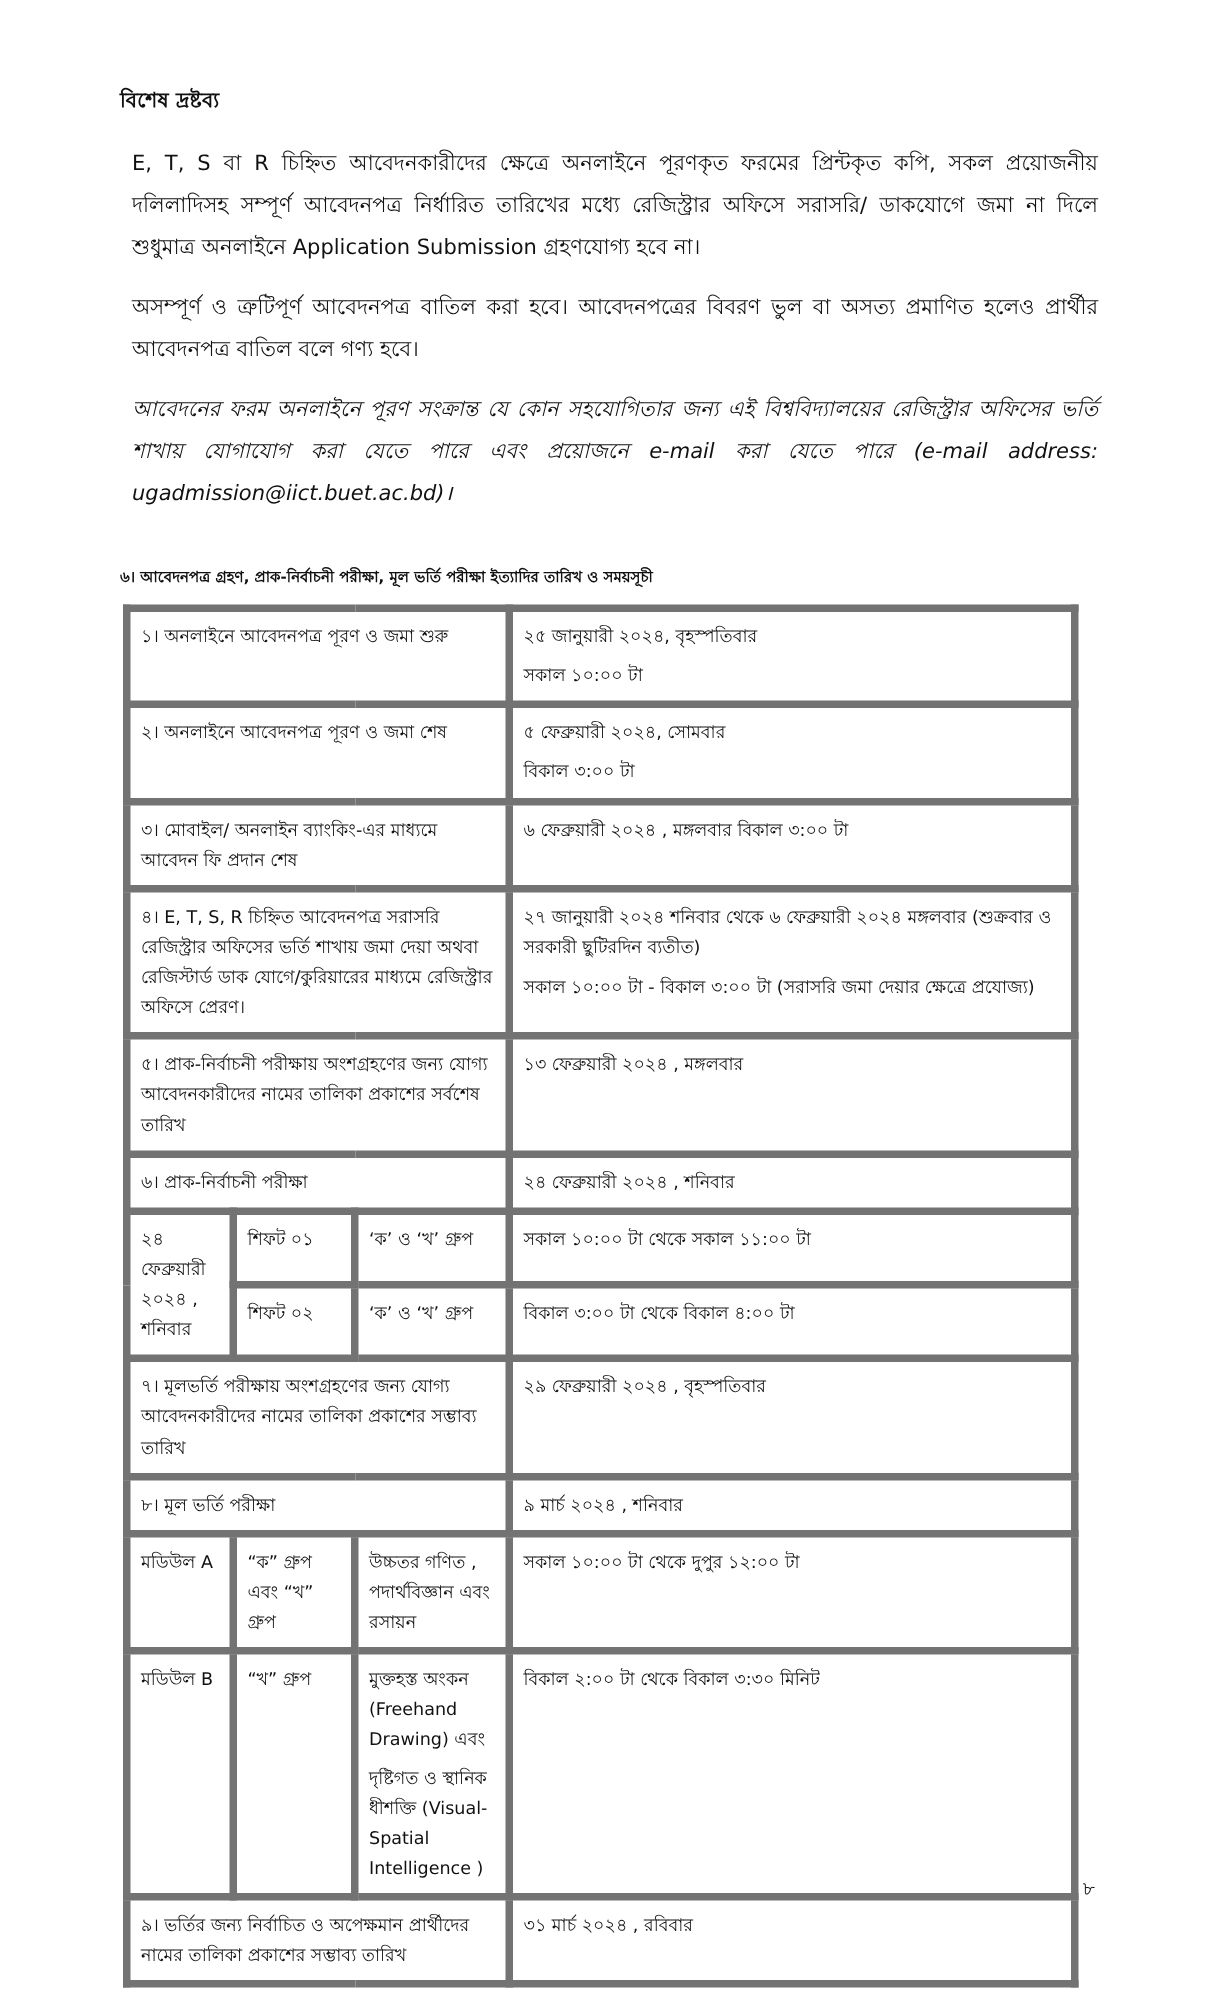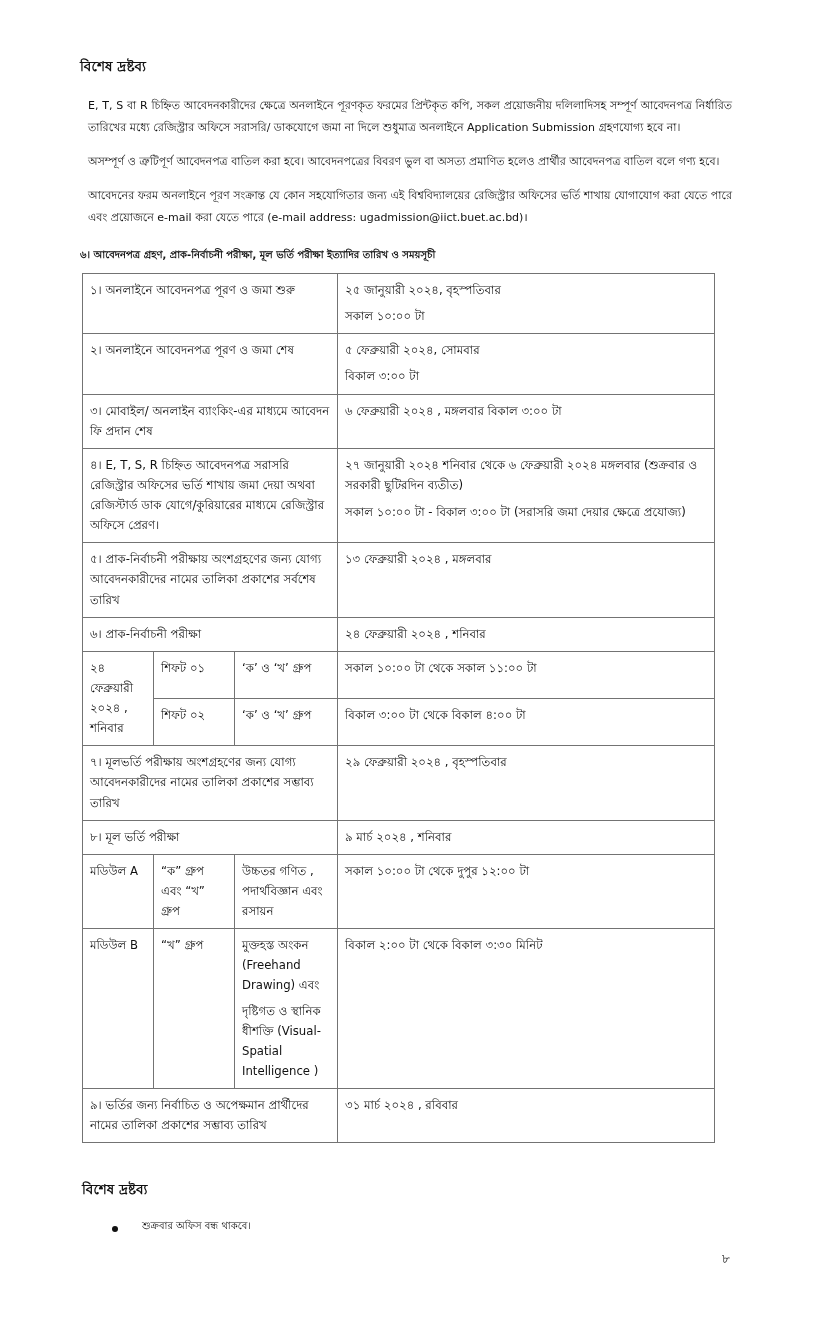--- a/index.html
+++ b/index.html
@@ -23,44 +23,44 @@
     padding: 56px 64px 40px 80px;
   }
   h2.section-head {
     font-size: 13.5px;
     font-weight: 700;
     margin: 0 0 16px 0;
     letter-spacing: 0.1px;
     font-family: "DejaVu Sans", sans-serif;
   }
   p.para {
-    font-size: 11px;
+    font-size: 14px;
     line-height: 2.0;
     margin: 0 0 12px 0;
     text-align: justify;
     text-justify: inter-word;
     font-family: "DejaVu Sans", sans-serif;
     padding-left: 8px;
   }
-  p.para.last { margin-bottom: 18px; }
+  p.para.last { margin-bottom: 34px; font-style: italic; }
   .numbered-head {
     font-size: 10px;
     font-weight: 700;
     margin: 2px 0 9px 0;
     font-family: "DejaVu Sans", sans-serif;
   }
 
   table.sched {
     border-collapse: collapse;
     width: 632px;
     margin: 0 0 0 2px;
     table-layout: fixed;
   }
   table.sched td {
-    border: 1px solid #737373;
+    border: 5px solid #737373;
     padding: 6px 7px 7px 7px;
     font-size: 11.7px;
     line-height: 1.72;
     vertical-align: top;
     font-family: "DejaVu Sans", sans-serif;
   }
   td.vcenter { vertical-align: middle; }
   td.center { text-align: left; }
   .cell-line { display: block; }
   .cell-line + .cell-line { margin-top: 6px; }

